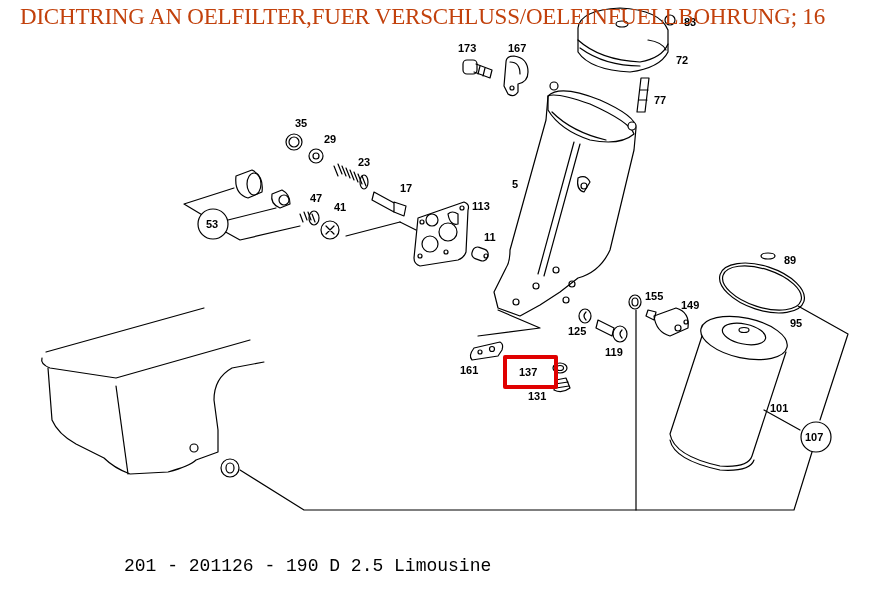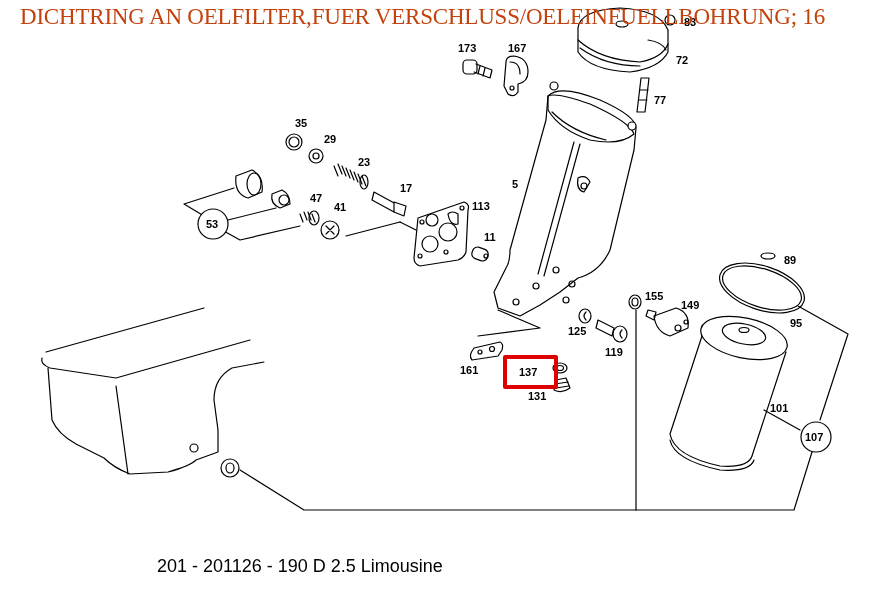--- a/index.html
+++ b/index.html
@@ -1,18 +1,18 @@
 <!DOCTYPE html>
 <html><head>
 <meta charset="utf-8">
 <style>
   html,body{margin:0;padding:0;background:#fff;}
   body{width:892px;height:593px;position:relative;overflow:hidden;font-family:"Liberation Sans",sans-serif;}
   .title{position:absolute;left:20px;top:4px;font-family:"Liberation Serif",serif;font-size:23px;color:#c2410c;white-space:nowrap;z-index:2;letter-spacing:-0.2px;}
-  .footer{position:absolute;left:157px;top:556px;font-family:Liberation Sans, sans-serif;font-size:18px;color:#000;white-space:nowrap;}
+  .footer{position:absolute;left:124px;top:556px;font-family:Liberation Mono, monospace;font-size:18px;color:#000;white-space:nowrap;}
   svg.diagram{position:absolute;left:0;top:0;}
   .lbl{font-family:"Liberation Sans",sans-serif;font-weight:bold;font-size:11px;fill:#000;}
   .part{cursor:pointer;}
 </style>
 </head>
 <body>
 
 <div class="title">DICHTRING AN OELFILTER,FUER VERSCHLUSS/OELEINFUELLBOHRUNG; 16</div>
 
 <svg class="diagram" width="892" height="593" viewBox="0 0 892 593" fill="none" stroke="#000" stroke-width="1.2" stroke-linecap="round" stroke-linejoin="round">

